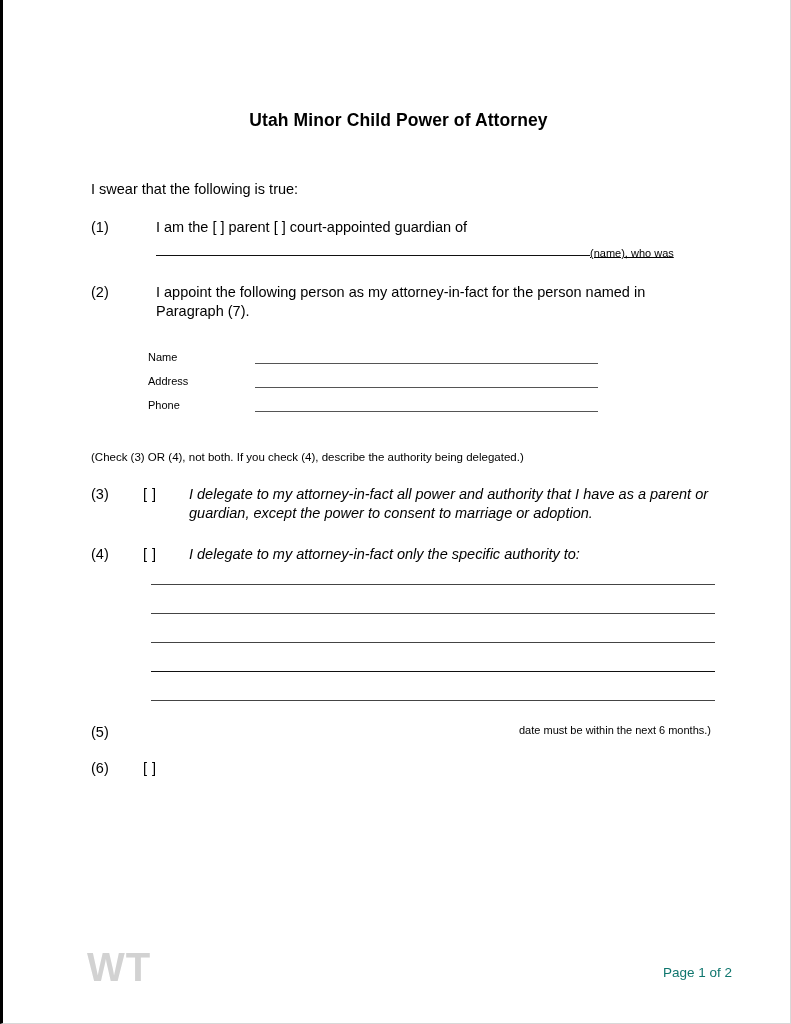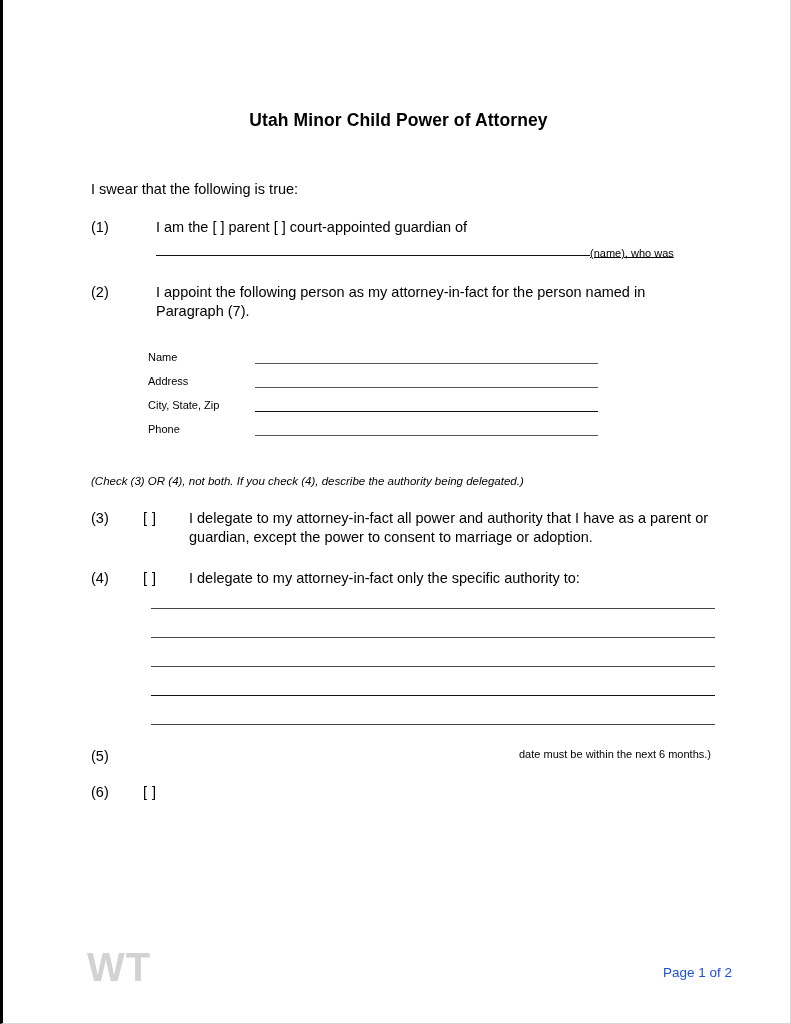--- a/index.html
+++ b/index.html
@@ -64,20 +64,21 @@
     left: 0;
     top: 0;
     width: 42px;
     font-size: 14.5px;
   }
   .item-body {
     margin-left: 65px;
   }
   .item-body.with-box {
     margin-left: 98px;
+    font-style: italic;
   }
   .item-box {
     position: absolute;
     left: 52px;
     top: 0;
     font-size: 14.5px;
     letter-spacing: 0.5px;
   }
 
   .small {
@@ -123,21 +124,20 @@
     border-bottom: 1px solid #555;
     height: 0;
     margin-bottom: 3px;
   }
   .contact-rule.dark { border-bottom-color: #111; }
 
   
   .check-note {
     font-size: 11.5px;
     margin: 36px 0 22px 0;
-    font-style: italic;
   }
 
   
   .blank-lines {
     margin: 20px 0 0 60px;
   }
   .blank-line {
     width: 564px;
     border-bottom: 1px solid #444;
     height: 0;
@@ -154,21 +154,21 @@
     font-weight: bold;
     color: #d2d2d2;
     letter-spacing: 1px;
     line-height: 1;
   }
   .page-num {
     position: absolute;
     right: 58px;
     bottom: 44px;
     font-size: 13.5px;
-    color: #1d4ed8;
+    color: #0f766e;
     line-height: 1;
   }
 </style>
 </head>
 <body>
 
 <div class="page">
 
   <div class="doc-title">Utah Minor Child Power of Attorney</div>
 
@@ -194,24 +194,20 @@
     <div class="contact">
       <div class="contact-row">
         <span class="contact-label">Name</span>
         <span class="contact-rule"></span>
       </div>
       <div class="contact-row">
         <span class="contact-label">Address</span>
         <span class="contact-rule"></span>
       </div>
       <div class="contact-row">
-        <span class="contact-label">City, State, Zip</span>
-        <span class="contact-rule dark"></span>
-      </div>
-      <div class="contact-row">
         <span class="contact-label">Phone</span>
         <span class="contact-rule"></span>
       </div>
     </div>
 
     <div class="check-note">(Check (3) OR (4), not both. If you check (4), describe the authority being delegated.)</div>
 
     <div class="item" style="margin-bottom:22px;">
       <span class="item-num">(3)</span>
       <span class="item-box">[  ]</span>

